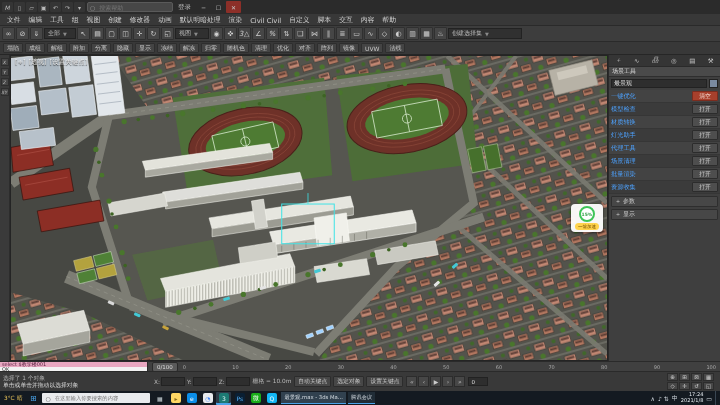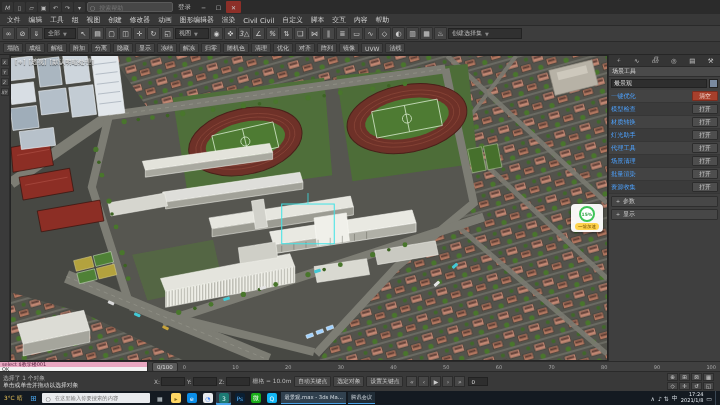--- a/index.html
+++ b/index.html
@@ -180,21 +180,21 @@
   <div class="menubar">
 
   <span class="menu-item">文件</span>
       <span class="menu-item">编辑</span>
       <span class="menu-item">工具</span>
       <span class="menu-item">组</span>
       <span class="menu-item">视图</span>
       <span class="menu-item">创建</span>
       <span class="menu-item">修改器</span>
       <span class="menu-item">动画</span>
-      <span class="menu-item">图形编辑器</span>
+      <span class="menu-item">默认明暗处理</span>
       <span class="menu-item">渲染</span>
       <span class="menu-item">Civil Civil</span>
       <span class="menu-item">自定义</span>
       <span class="menu-item">脚本</span>
       <span class="menu-item">交互</span>
       <span class="menu-item">内容</span>
       <span class="menu-item">帮助</span>
     </div>
 
   <div class="toolbar">
@@ -545,21 +545,21 @@
         <g fill="#9fd2ff" stroke="#e8f4ff" stroke-width="0.5">
           <rect x="292" y="280" width="7" height="3.5" transform="rotate(-20 295 281)"></rect>
           <rect x="302" y="276" width="7" height="3.5" transform="rotate(-20 305 277)"></rect>
           <rect x="312" y="272" width="7" height="3.5" transform="rotate(-20 315 273)"></rect>
         </g>
       </svg>
       <div class="vp-labels">
 
       <span class="vp-label">[+]</span>
           <span class="vp-label">[透视]</span>
-          <span class="vp-label">[默认明暗处理]</span>
+          <span class="vp-label">[设置关键点]</span>
         </div>
       <div class="mem-widget">
         <div class="mem-ring">
             <span>15%</span>
           </div>
         <div class="mem-action">一键加速</div>
       </div>
     </div>
 
     <div class="cmdpanel">

